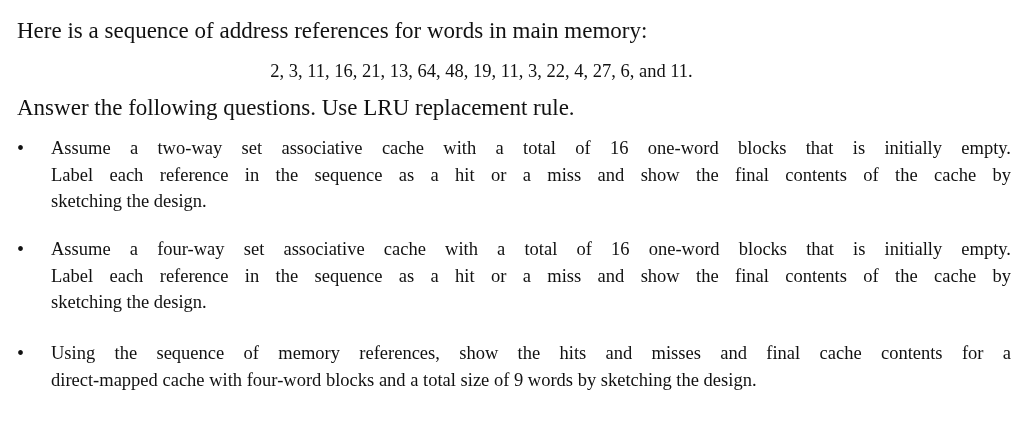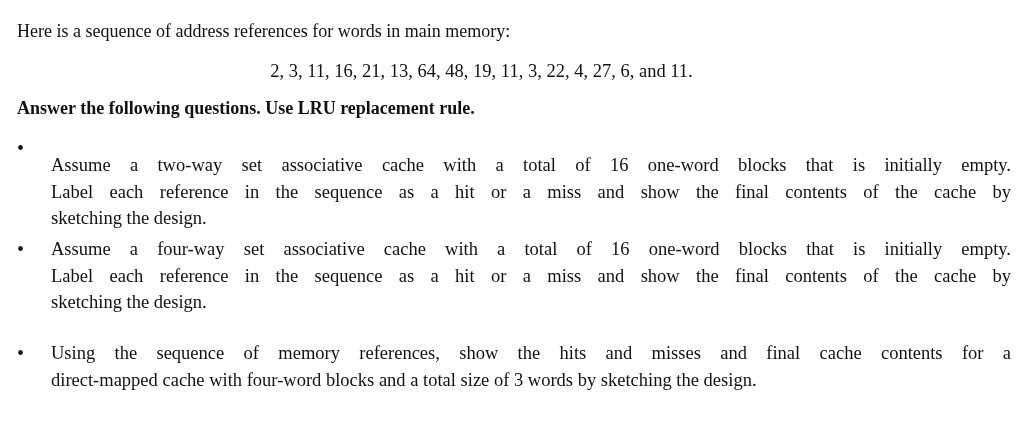--- a/index.html
+++ b/index.html
@@ -3,21 +3,21 @@
   <meta charset="utf-8">
   <style>
     html, body { margin: 0; padding: 0; background: #ffffff; }
     body {
       width: 1024px; height: 444px; overflow: hidden;
       font-family: "DejaVu Serif", "Liberation Serif", serif;
       color: #111111;
     }
     .page { position: relative; width: 1024px; height: 444px; }
     .line {
-      position: absolute; left: 17px; font-size: 18px; line-height: 26px;
+      position: absolute; left: 17px; font-size: 23px; line-height: 26px;
       white-space: nowrap; font-family: "Liberation Serif", serif;
     }
     .seq {
       position: absolute; left: 0; width: 963px; text-align: center;
       font-family: "Liberation Serif", serif; font-size: 18.5px; line-height: 26px;
     }
     .bullet-item { position: absolute; left: 0; width: 1024px; }
     .bullet {
       position: absolute; left: 17px; top: 0; font-size: 20px; line-height: 26px;
       font-family: "Liberation Serif", serif;
@@ -33,42 +33,42 @@
   </style>
 </head>
 <body>
 
 <div class="page">
 
   <div class="line" style="top:18px;">Here is a sequence of address references for words in main memory:</div>
 
   <div class="seq" style="top:58px;">2, 3, 11, 16, 21, 13, 64, 48, 19, 11, 3, 22, 4, 27, 6, and 11.</div>
 
-  <div class="line" style="top:95px;font-weight:bold;">Answer the following questions. Use LRU replacement rule.</div>
+  <div class="line" style="top:95px;">Answer the following questions. Use LRU replacement rule.</div>
 
   <div class="bullet-item" style="top:135px;">
     <span class="bullet">•</span>
-    <div class="bullet-text" style="top:17px;">
+    <div class="bullet-text" style="top:0;">
       <span class="l just">Assume a two-way set associative cache with a total of 16 one-word blocks that is initially empty.</span>
       <span class="l just">Label each reference in the sequence as a hit or a miss and show the final contents of the cache by</span>
       <span class="l">sketching the design.</span>
     </div>
   </div>
 
   <div class="bullet-item" style="top:236px;">
     <span class="bullet">•</span>
     <div class="bullet-text" style="top:0;">
       <span class="l just">Assume a four-way set associative cache with a total of 16 one-word blocks that is initially empty.</span>
       <span class="l just">Label each reference in the sequence as a hit or a miss and show the final contents of the cache by</span>
       <span class="l">sketching the design.</span>
     </div>
   </div>
 
   <div class="bullet-item" style="top:340px;">
     <span class="bullet">•</span>
     <div class="bullet-text" style="top:0;">
       <span class="l just">Using the sequence of memory references, show the hits and misses and final cache contents for a</span>
-      <span class="l">direct-mapped cache with four-word blocks and a total size of 3 words by sketching the design.</span>
+      <span class="l">direct-mapped cache with four-word blocks and a total size of 9 words by sketching the design.</span>
     </div>
   </div>
 
 
 </div>
 
 </body></html>

